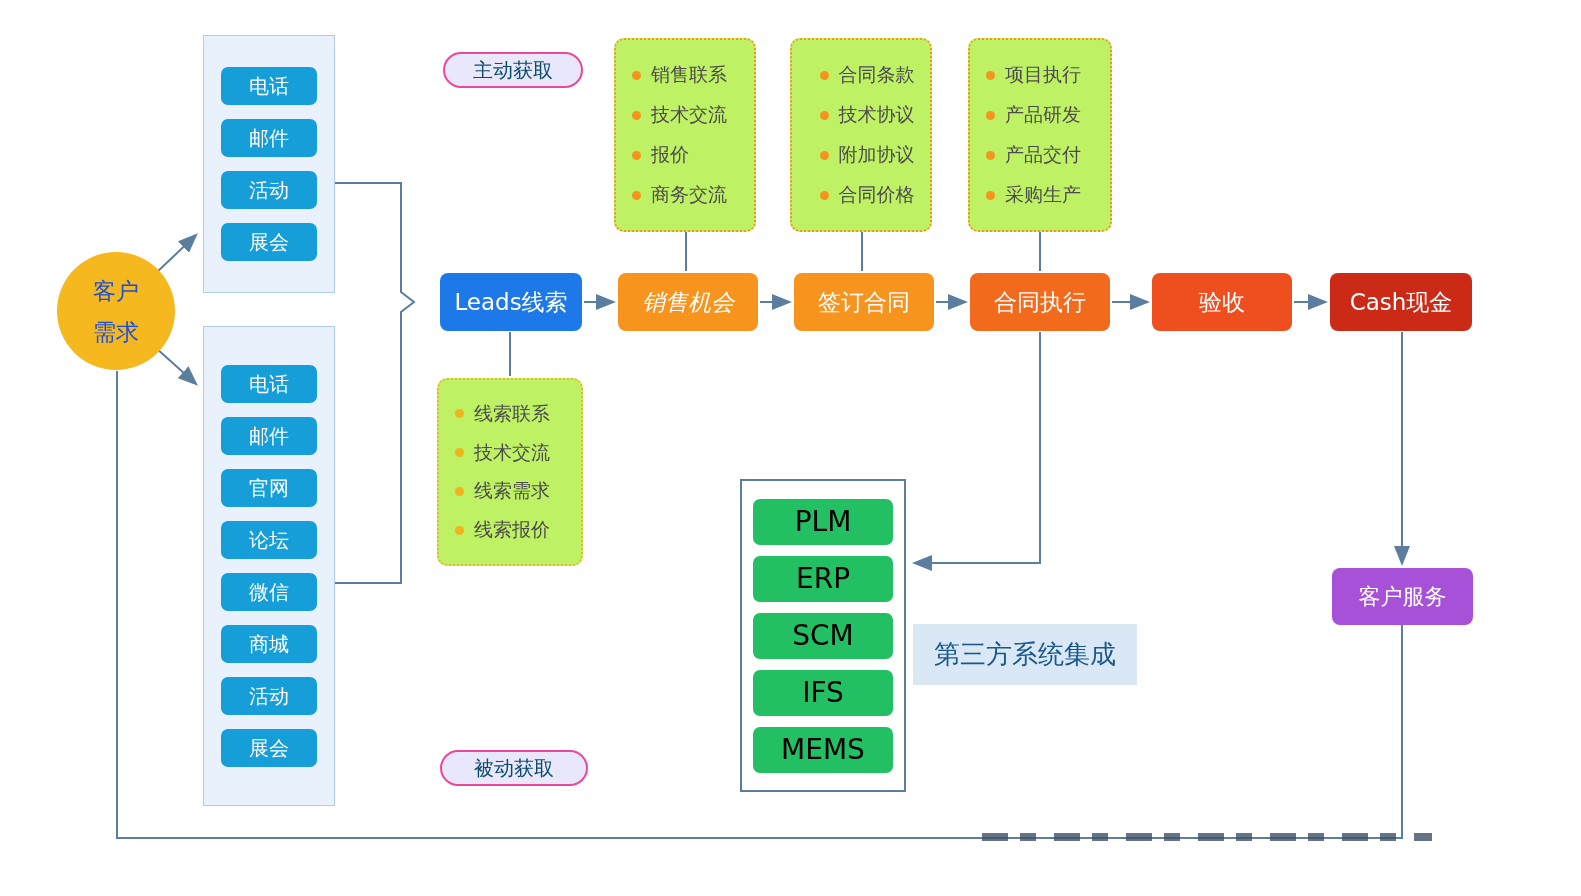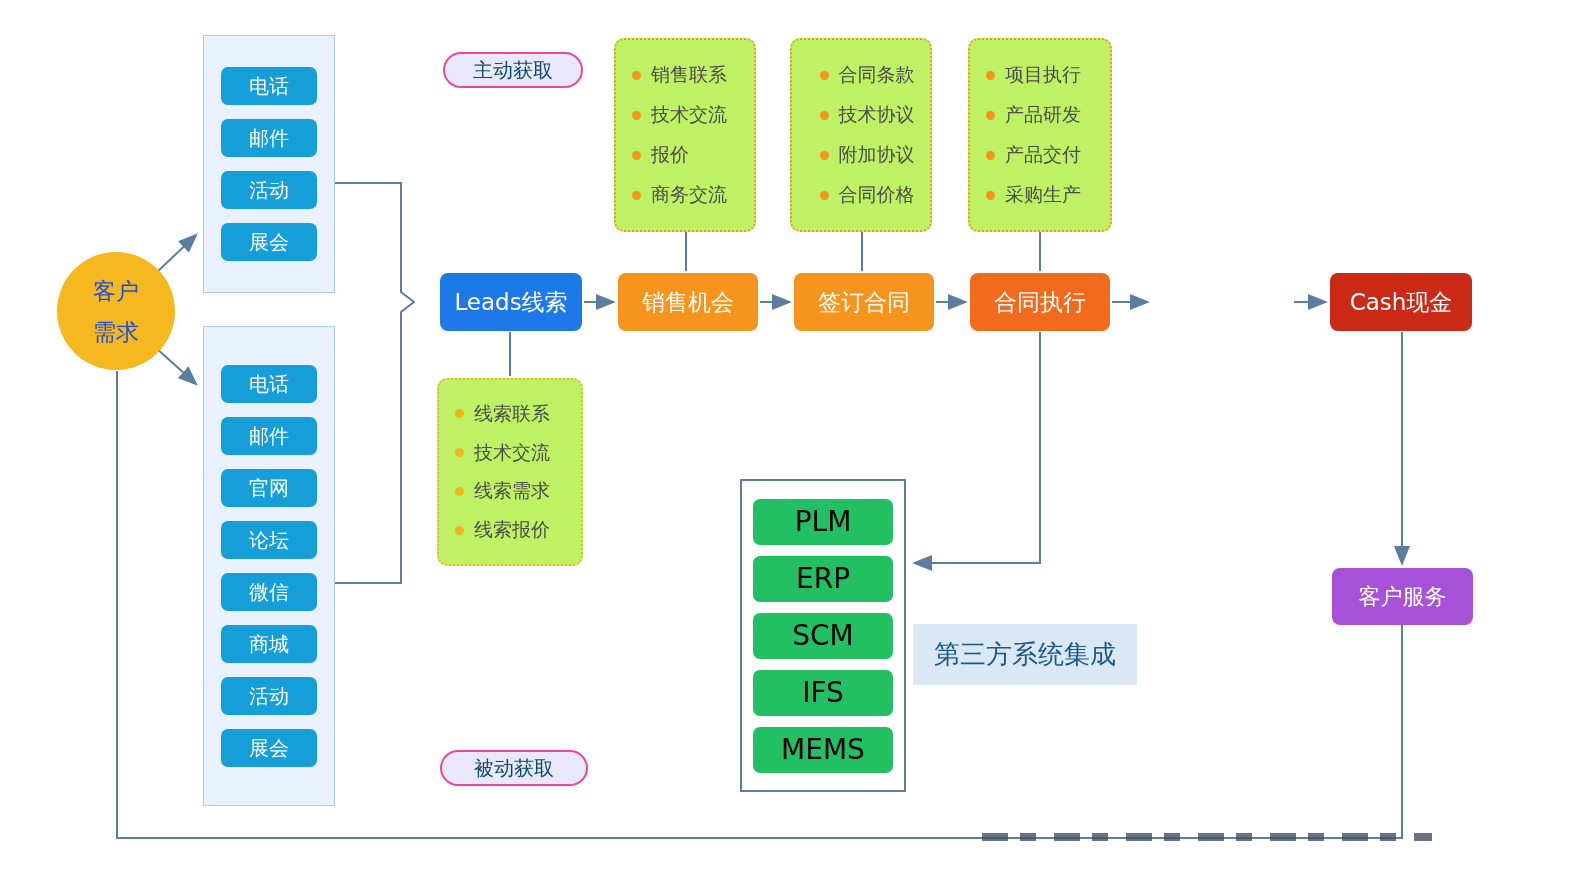--- a/index.html
+++ b/index.html
@@ -137,23 +137,24 @@
     <div class="channel">微信</div>
     <div class="channel">商城</div>
     <div class="channel">活动</div>
     <div class="channel">展会</div>
   </div>
 
   <div class="pill" style="left:443px;top:52px;width:140px;">主动获取</div>
   <div class="pill" style="left:440px;top:750px;width:148px;">被动获取</div>
 
   <div class="flow-box" style="left:440px;width:142px;background:#1d79e8;">Leads线索</div>
-  <div class="flow-box" style="left:618px;width:140px;background:#f6941e;">销售机会</div>
+  <div class="flow-box" style="left:618px;width:140px;background:#f6941e;font-style:italic;">销售机会</div>
   <div class="flow-box" style="left:794px;width:140px;background:#f6941e;">签订合同</div>
   <div class="flow-box" style="left:970px;width:140px;background:#f26a1b;">合同执行</div>
+  <div class="flow-box" style="left:1152px;width:140px;background:#ef4e1f;">验收</div>
   <div class="flow-box" style="left:1330px;width:142px;background:#cb2a16;">Cash现金</div>
 
   <div class="dotted-box" style="left:614px;top:38px;width:142px;height:194px;">
     <div class="drow">
         <span class="bullet"></span>
         <span>销售联系</span>
       </div>
     <div class="drow">
         <span class="bullet"></span>
         <span>技术交流</span>

